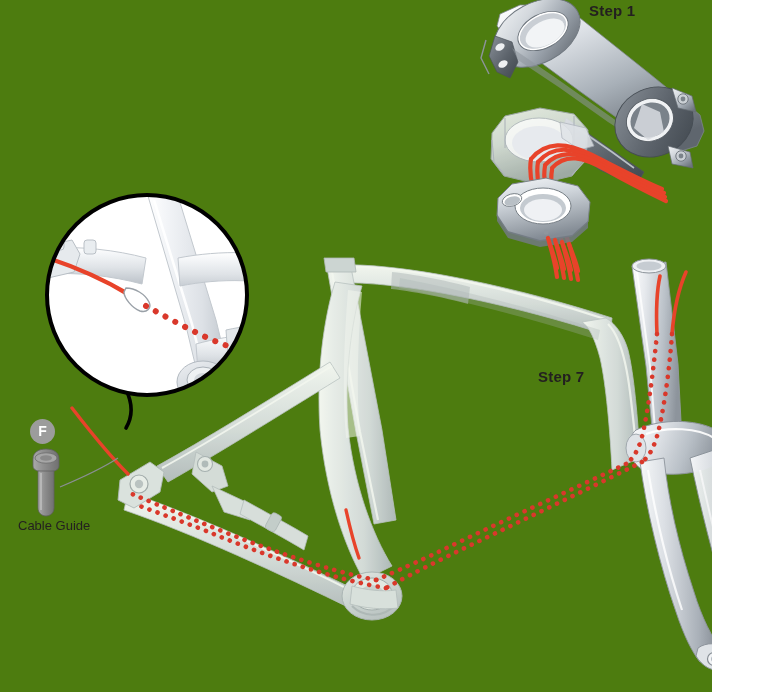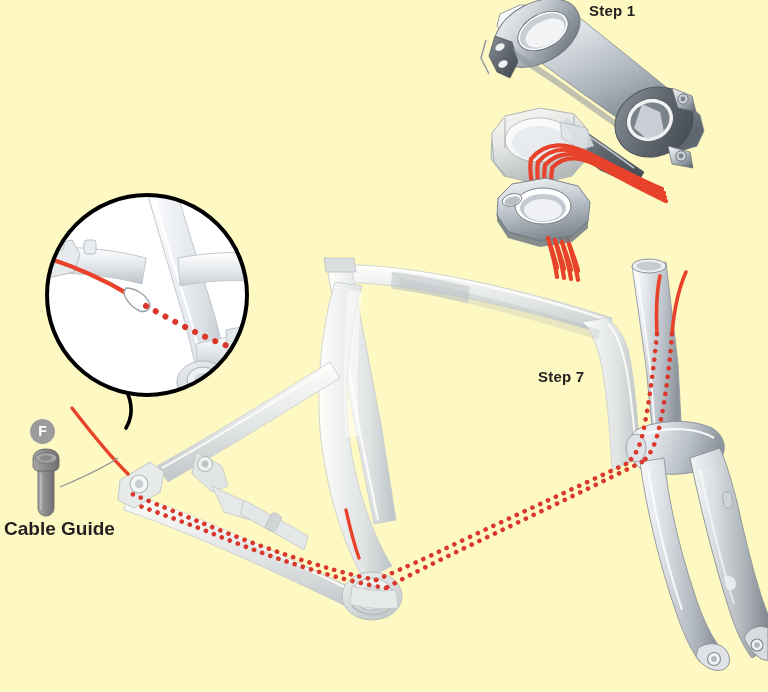--- a/index.html
+++ b/index.html
@@ -7,23 +7,23 @@
     margin: 0;
     padding: 0;
     background: #ffffff;
   }
   body {
     font-family: "Liberation Sans", "DejaVu Sans", sans-serif;
     -webkit-font-smoothing: antialiased;
   }
   #diagram {
     position: relative;
-    width: 768px;
+    width: 712px;
     height: 692px;
-    background: #fef9c3;
+    background: #4d7c0f;
     overflow: hidden;
   }
   #diagram svg.stage {
     position: absolute;
     left: 0;
     top: 0;
     width: 768px;
     height: 692px;
   }
   .step-label {
@@ -34,25 +34,25 @@
     color: #231f20;
     letter-spacing: 0.2px;
     white-space: nowrap;
     user-select: none;
   }
   #step1-label { left: 589px; top: 2px; }
   #step2-label { left: 538px; top: 368px; }
 
   #cable-guide-label {
     position: absolute;
-    left: 4px;
+    left: 18px;
     top: 518px;
     font-family: "Liberation Sans", "DejaVu Sans", sans-serif;
-    font-size: 19px;
-    font-weight: 700;
+    font-size: 13px;
+    font-weight: 400;
     color: #231f20;
     white-space: nowrap;
     user-select: none;
   }
   #part-badge-f {
     position: absolute;
     left: 30px;
     top: 419px;
     width: 25px;
     height: 25px;

